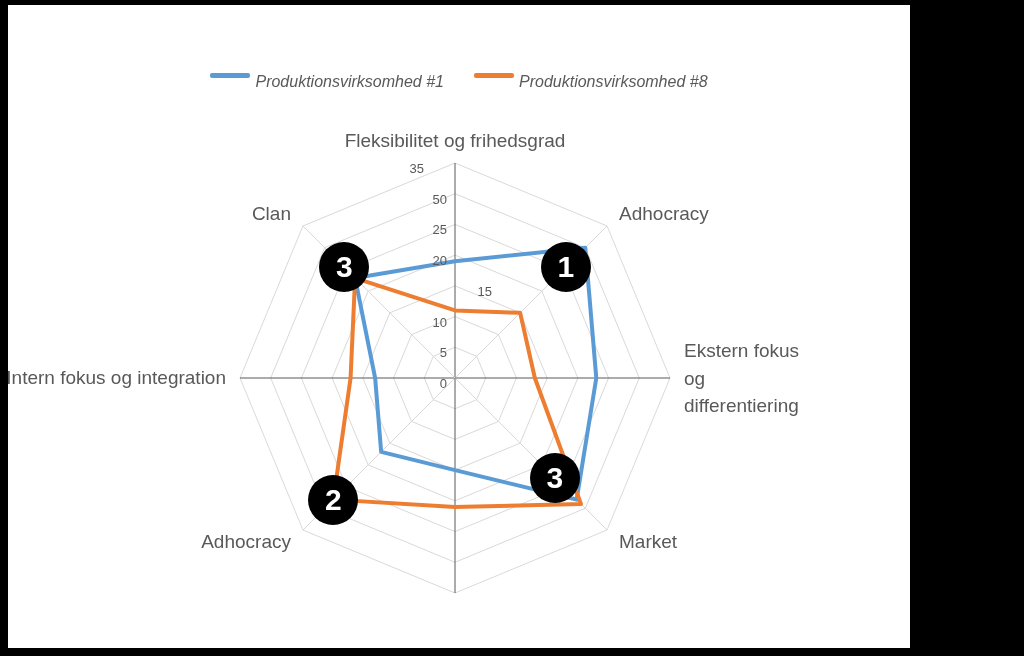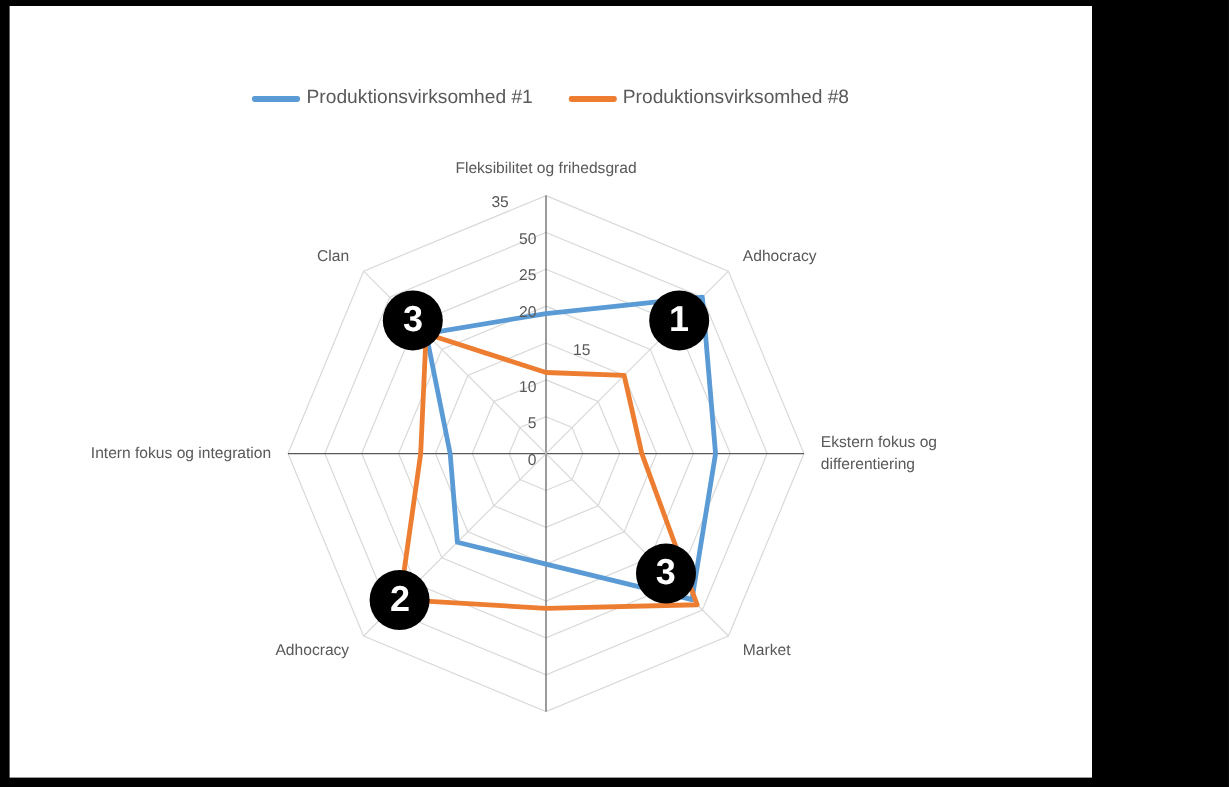--- a/index.html
+++ b/index.html
@@ -17,31 +17,31 @@
     background: #ffffff;
   }
   #legend {
     position: absolute;
     left: 0; right: 0; top: 68px;
     display: flex;
     justify-content: center;
     align-items: center;
     gap: 30px;
   }
-  .legend-item { display: flex; align-items: center; gap: 5px; }
+  .legend-item { display: flex; gap: 5px; font-style: italic; }
   .swatch { width: 40px; height: 5px; border-radius: 2px; }
   .legend-label { font-size: 16px; color: #595959; }
   #radar-svg {
     position: absolute; left: 0; top: 0;
     width: 902px; height: 643px;
   }
   #overlay { position: absolute; left: 0; top: 0; width: 902px; height: 643px; }
   .cat-label {
     position: absolute;
-    font-size: 13px;
+    font-size: 19px;
     color: #595959;
     white-space: nowrap;
     line-height: 1.45;
   }
   .tick-label {
     position: absolute;
     font-size: 13px;
     color: #595959;
     transform: translate(-100%, -50%);
   }

